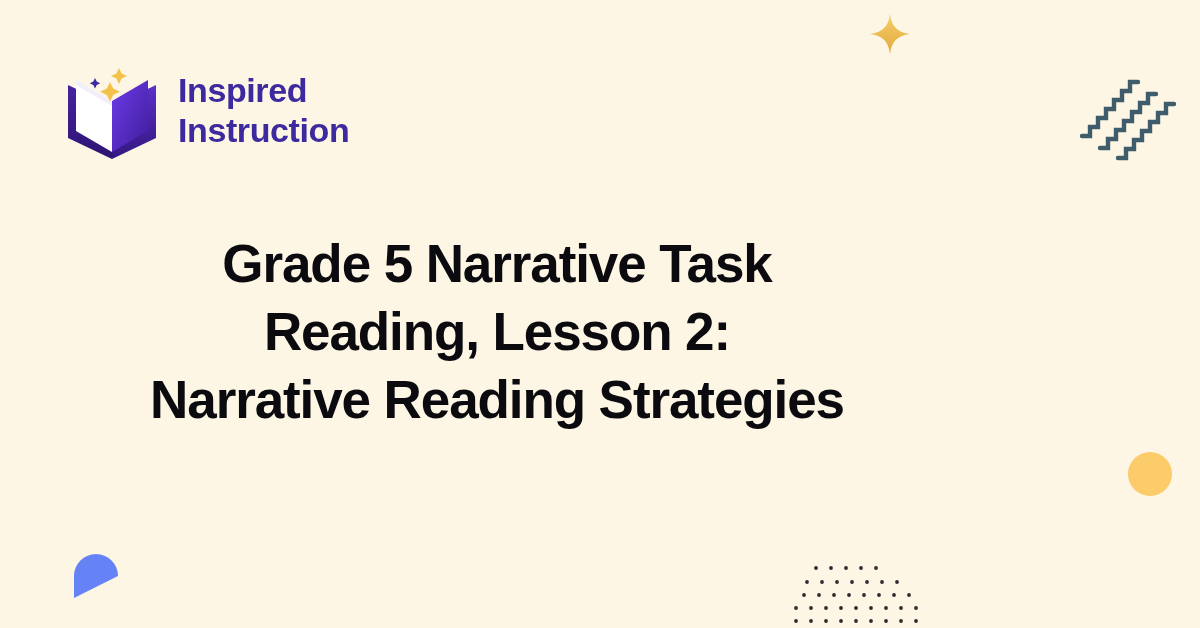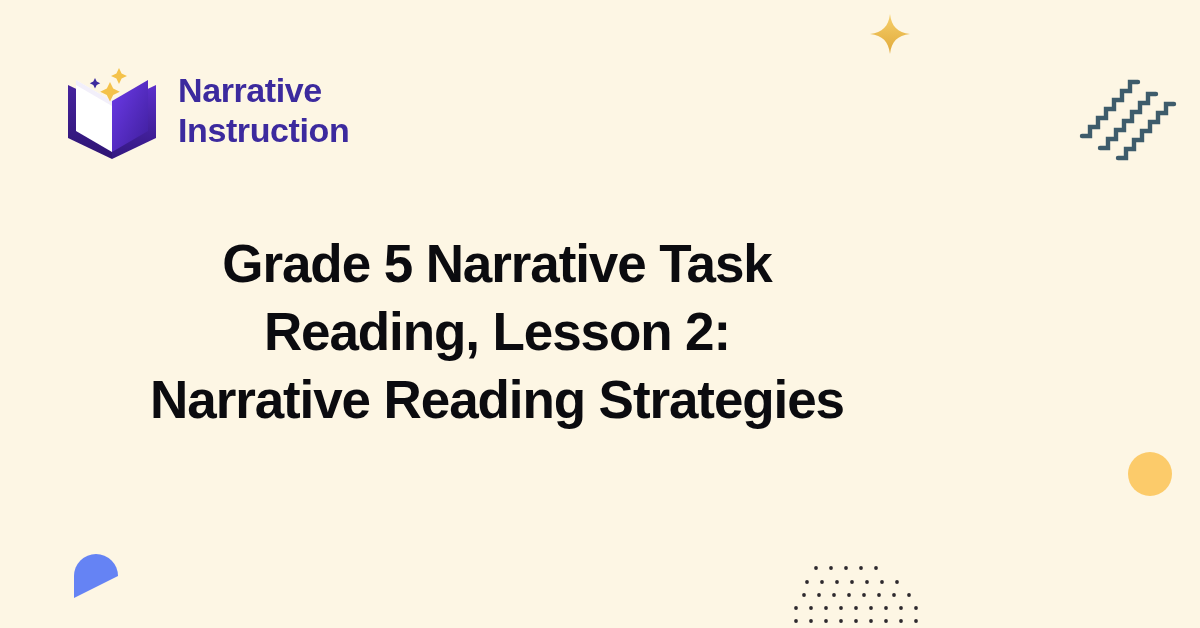--- a/index.html
+++ b/index.html
@@ -127,21 +127,21 @@
         <path d="M16 20 L52 41 L52 46 L16 25 Z" fill="#F2EFFA"></path>
 
         <path d="M88 20 L52 41 L52 92 L88 71 Z" fill="url(#gRight)"></path>
 
         <path d="M59 8 L61.6 13.4 L67 16 L61.6 18.6 L59 24 L56.4 18.6 L51 16 L56.4 13.4 Z" fill="#F4C24A"></path>
         <path d="M50 22 L53.2 28.6 L59.8 31.8 L53.2 35 L50 41.6 L46.8 35 L40.2 31.8 L46.8 28.6 Z" fill="#F4C24A"></path>
         <path d="M35 18 L36.7 21.5 L40.2 23.2 L36.7 24.9 L35 28.4 L33.3 24.9 L29.8 23.2 L33.3 21.5 Z" fill="#3C2A9E"></path>
       </svg>
     </span>
 
-    <span class="brand-name">Narrative
+    <span class="brand-name">Inspired
 Instruction</span>
   </div>
 
   <div class="title-wrap">
     <h1 class="title">Grade 5 Narrative Task Reading, Lesson 2: Narrative Reading Strategies</h1>
   </div>
 
   <span class="deco deco-star-top">
     <svg viewBox="0 0 48 48" width="48" height="48" aria-hidden="true">
       <defs>

